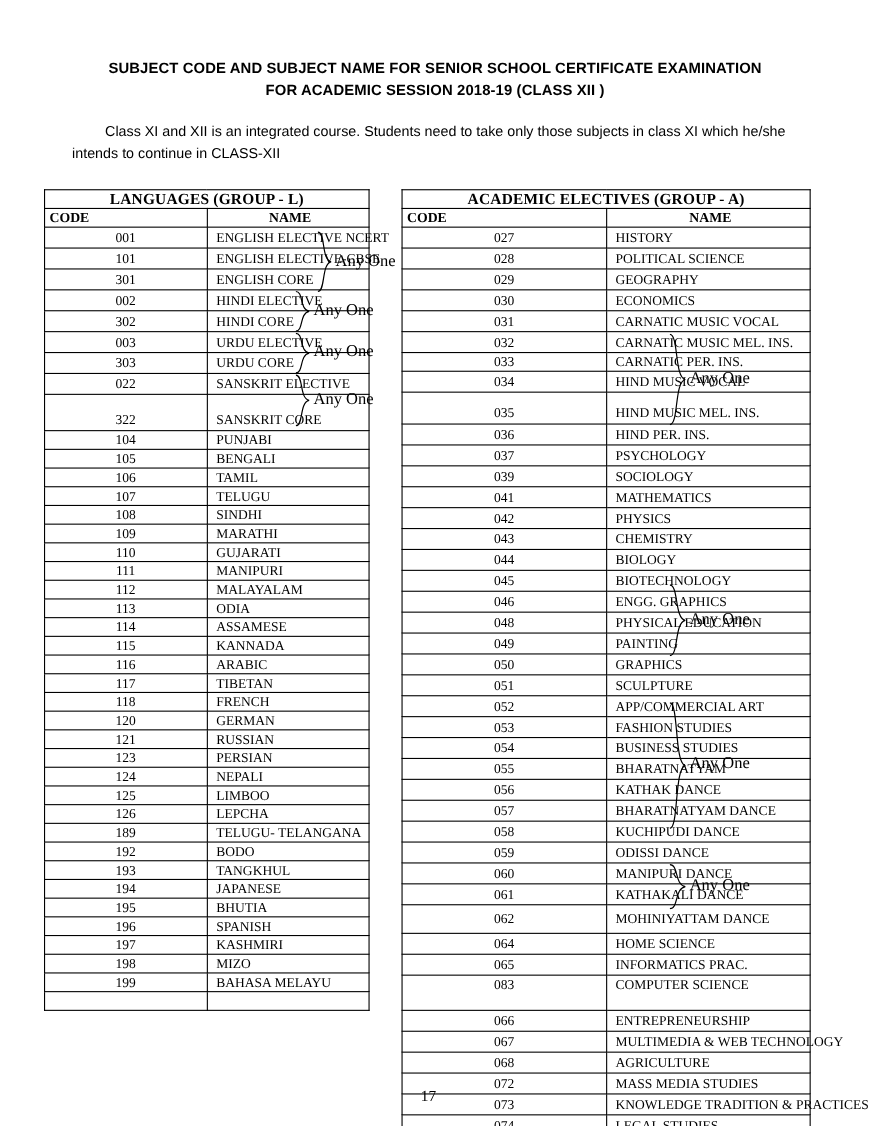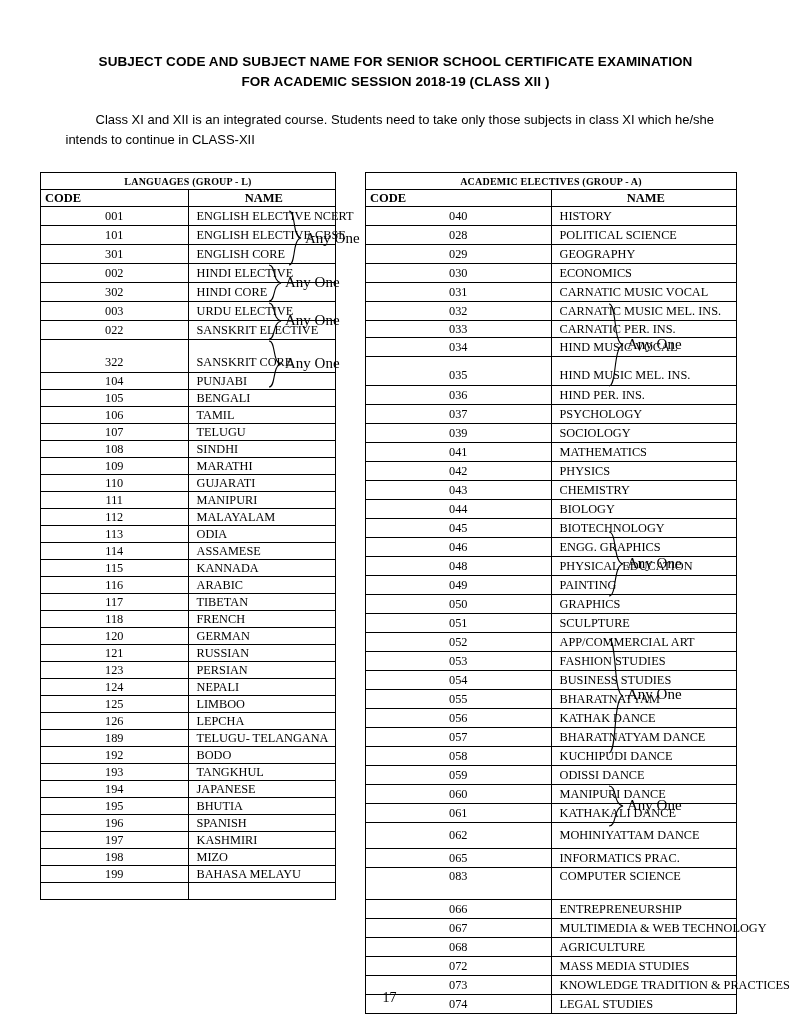--- a/index.html
+++ b/index.html
@@ -57,21 +57,21 @@
     border: 1px solid #000;
     padding: 0 4px;
     height: 16px;
     line-height: 15px;
     vertical-align: middle;
   }
   .grouphead {
     text-align: center;
     font-variant: small-caps;
     font-weight: bold;
-    font-size: 10px;
+    font-size: 14px;
     height: 20px;
     letter-spacing: 0.2px;
   }
   .colhead {
     font-weight: bold;
     font-size: 12.5px;
     height: 17px;
   }
   .col-code { width: 62px; text-align: left; }
   .col-name { text-align: center; padding-left: 8px !important; }
@@ -148,20 +148,24 @@
             </tr>
           <tr class="tall">
               <td class="code">302</td>
               <td class="name">HINDI CORE</td>
             </tr>
           <tr class="tall">
               <td class="code">003</td>
               <td class="name">URDU ELECTIVE</td>
             </tr>
           <tr class="tall">
+              <td class="code">303</td>
+              <td class="name">URDU CORE</td>
+            </tr>
+          <tr class="tall">
               <td class="code">022</td>
               <td class="name">SANSKRIT ELECTIVE</td>
             </tr>
           <tr style="height:30px">
               <td class="code" style="height:30px;vertical-align:bottom;padding-bottom:2px">322</td>
               <td class="name" style="height:30px;vertical-align:bottom;padding-bottom:2px">SANSKRIT CORE</td>
             </tr>
           <tr>
               <td class="code">104</td>
               <td class="name">PUNJABI</td>
@@ -324,21 +328,21 @@
           <tr>
             <th class="grouphead" colspan="2">ACADEMIC ELECTIVES (GROUP - A)</th>
           </tr>
           <tr>
             <th class="colhead col-code">CODE</th>
             <th class="colhead col-name">NAME</th>
           </tr>
         </thead>
         <tbody>
           <tr class="tall">
-              <td class="code">040</td>
+              <td class="code">027</td>
               <td class="name">HISTORY</td>
             </tr>
           <tr class="tall">
               <td class="code">028</td>
               <td class="name">POLITICAL SCIENCE</td>
             </tr>
           <tr class="tall">
               <td class="code">029</td>
               <td class="name">GEOGRAPHY</td>
             </tr>
@@ -456,20 +460,24 @@
             </tr>
           <tr class="tall">
               <td class="code">061</td>
               <td class="name">KATHAKALI DANCE</td>
             </tr>
           <tr style="height:26px">
               <td class="code">062</td>
               <td class="name">MOHINIYATTAM DANCE</td>
             </tr>
           <tr class="tall">
+              <td class="code">064</td>
+              <td class="name">HOME SCIENCE</td>
+            </tr>
+          <tr class="tall">
               <td class="code">065</td>
               <td class="name">INFORMATICS PRAC.</td>
             </tr>
           <tr style="height:30px">
               <td class="code" style="height:30px;vertical-align:top;padding-top:1px">083</td>
               <td class="name" style="height:30px;vertical-align:top;padding-top:1px">COMPUTER SCIENCE</td>
             </tr>
           <tr class="tall">
               <td class="code">066</td>
               <td class="name">ENTREPRENEURSHIP</td>

